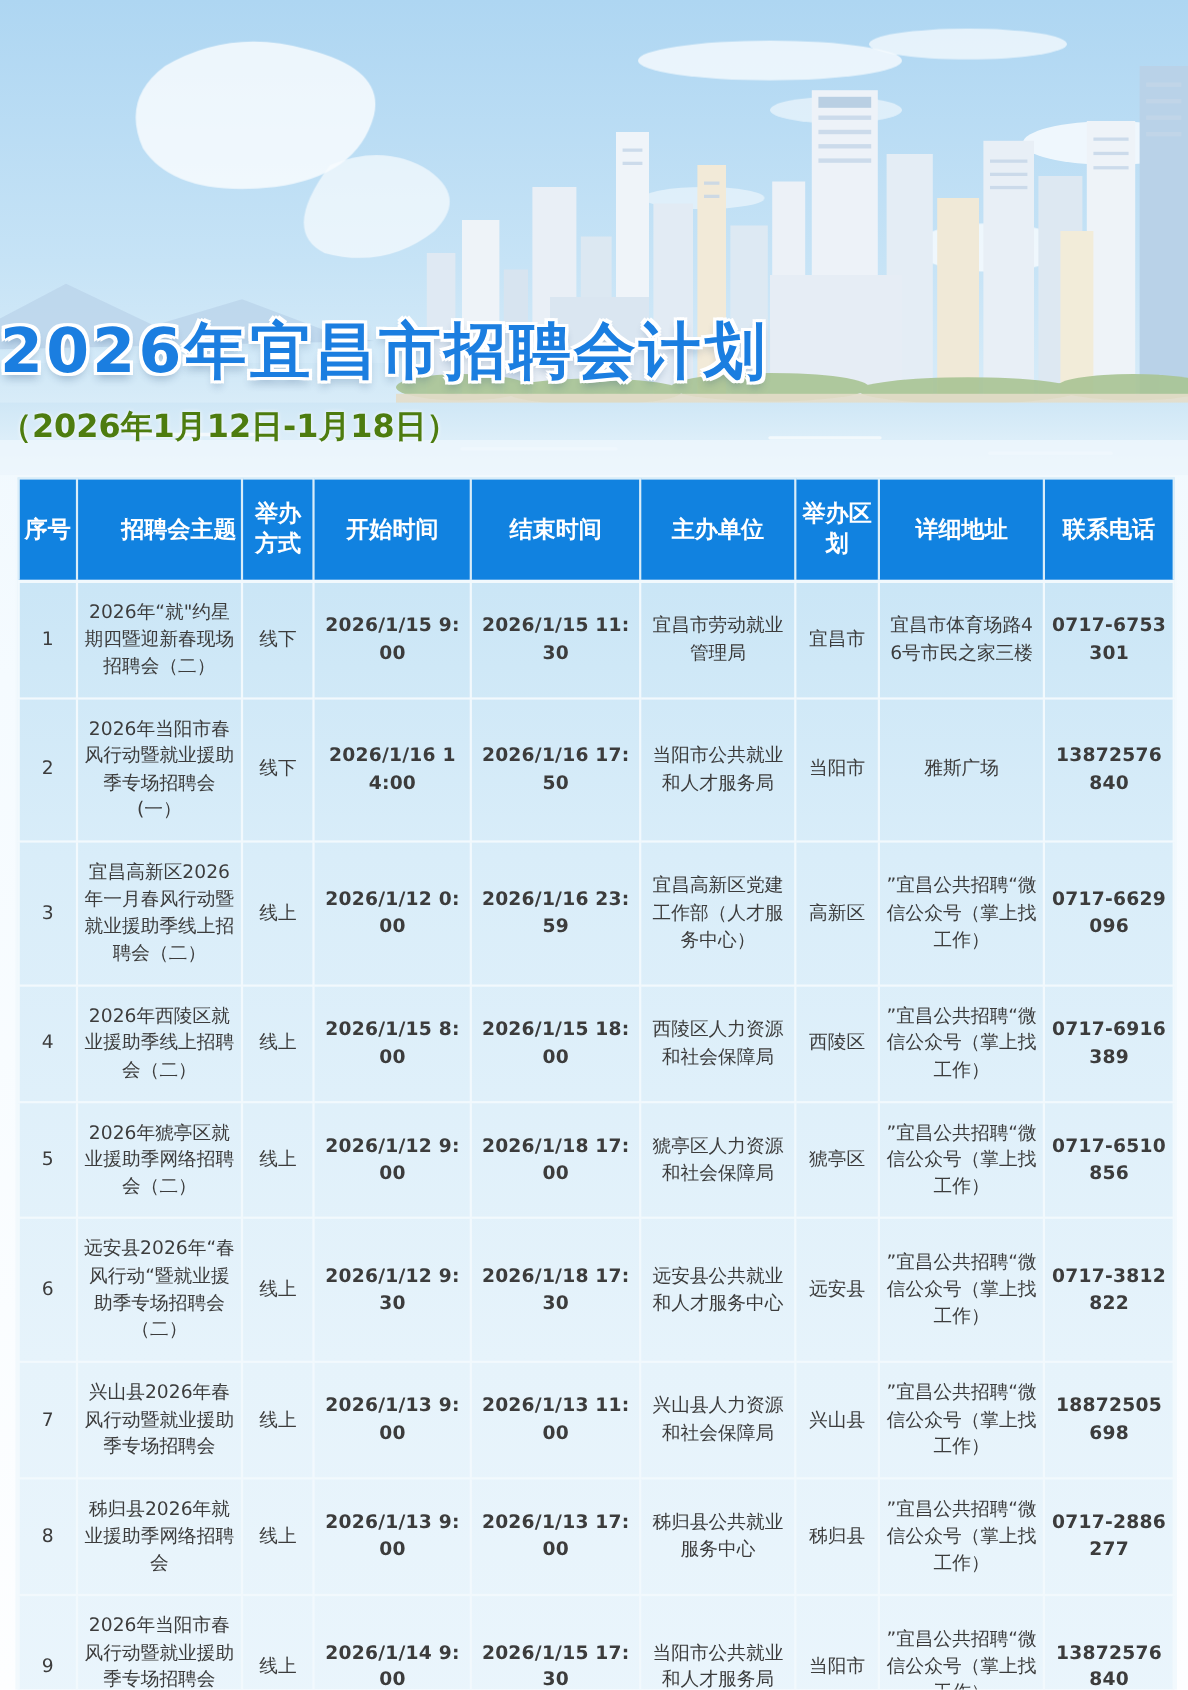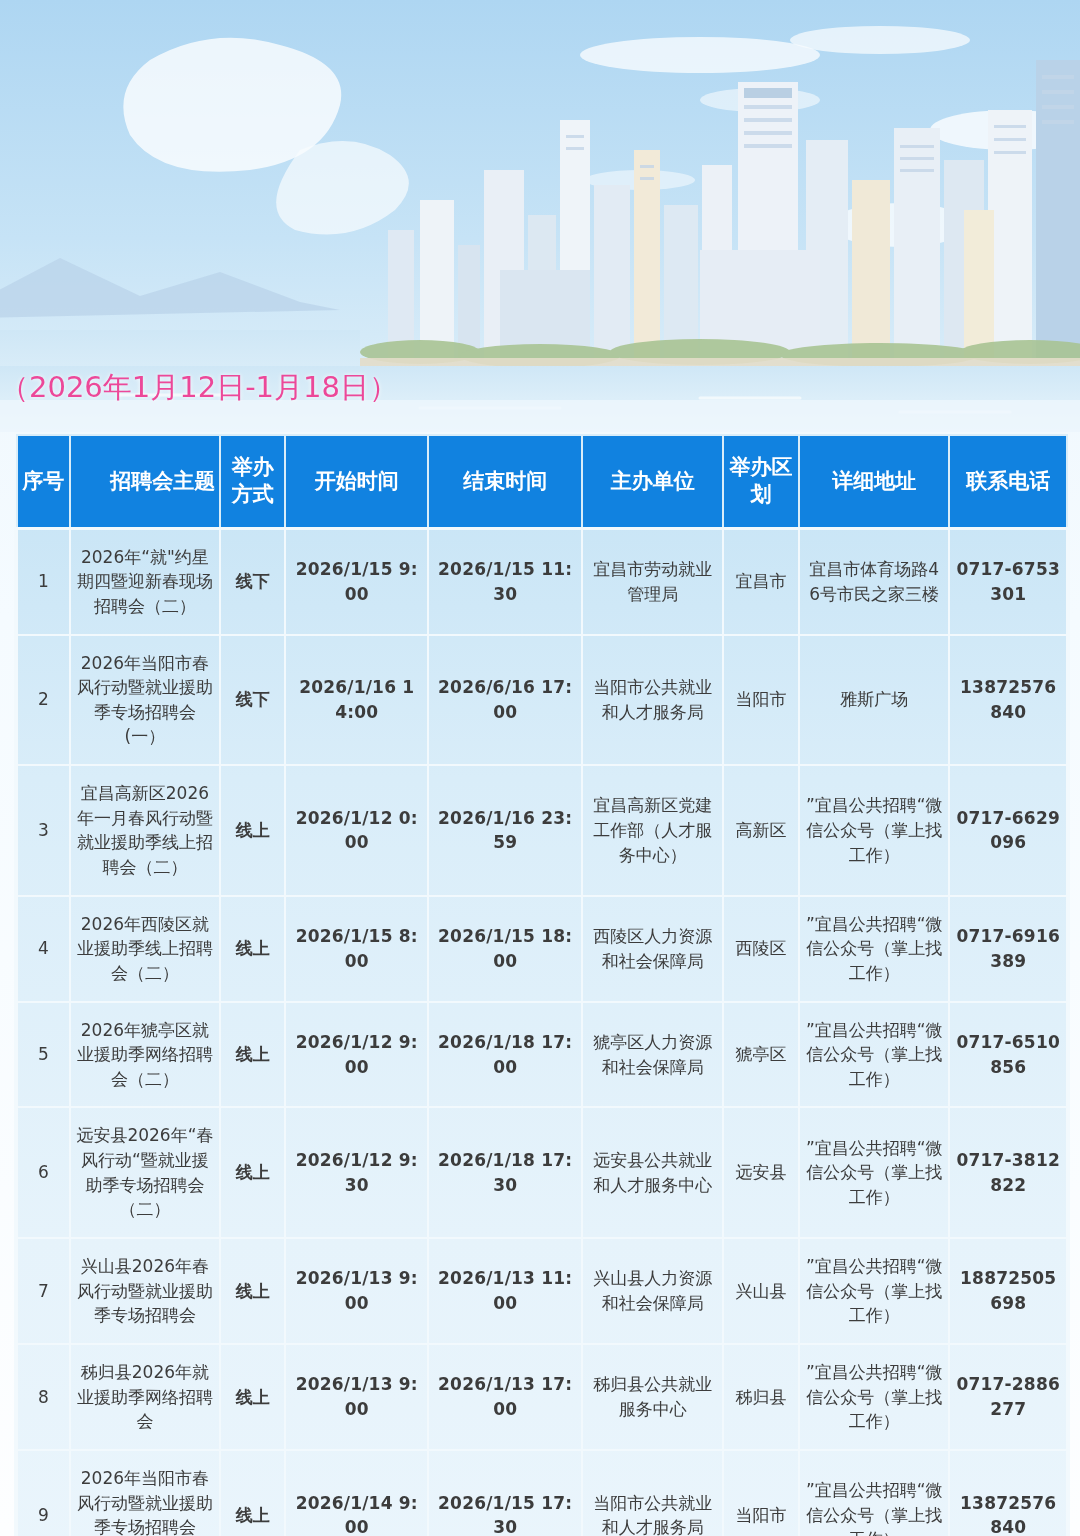--- a/index.html
+++ b/index.html
@@ -13,21 +13,21 @@
   .banner svg{display:block;}
   .main-title{
     position:absolute;top:282px;left:0;width:1080px;
     font-size:56px;font-weight:900;letter-spacing:3px;color:#1b7ee0;
     text-shadow:-3px -3px 0 #fff,3px -3px 0 #fff,-3px 3px 0 #fff,3px 3px 0 #fff,
                  0 -3px 0 #fff,0 3px 0 #fff,-3px 0 0 #fff,3px 0 0 #fff,
                  0 6px 8px rgba(20,60,110,.30);
   }
   .sub-title{
     position:absolute;top:368px;left:0;width:1080px;
-    font-size:29px;font-weight:400;color:#ec4899;
+    font-size:29px;font-weight:700;color:#4d7c0f;
     text-shadow:0 0 4px rgba(255,255,255,.9);
   }
   
   .sched-wrap{
     position:absolute;top:432px;left:14px;width:1052px;
     background:linear-gradient(180deg,#c5e3f5 0%,#d9edf9 30%,#e6f3fb 70%,#eaf5fc 100%);
     border:2px solid #f2f9fd;
   }
   table.sched{width:100%;border-collapse:collapse;table-layout:fixed;}
   table.sched th{
@@ -38,21 +38,21 @@
   table.sched td{
     border:2px solid #f2f9fd;background:transparent;
     font-size:17px;color:#3c3c3c;text-align:center;vertical-align:middle;
     padding:15px 5px;line-height:1.45;word-break:break-all;
   }
   td.c-no{font-size:17px;color:#33424f;}
   td.c-start,td.c-end{font-weight:700;color:#1d2a45;font-size:18px;letter-spacing:.2px;}
   td.c-phone{font-weight:700;color:#102038;font-size:18px;letter-spacing:.2px;}
   td.c-theme,td.c-organizer,td.c-address{color:#3a3f46;}
   
-  .col-no{width:4.5%;} .col-theme{width:14.6%;text-align:right;} .col-mode{width:5.8%;font-weight:bold;}
+  .col-no{width:4.5%;} .col-theme{width:14.6%;text-align:right;} .col-mode{width:5.8%;}
   .col-start{width:13.8%;} .col-end{width:15.0%;text-align:center;} .col-organizer{width:13.6%;}
   .col-district{width:6.9%;} .col-address{width:14.6%;} .col-phone{width:11.2%;margin-top:40px;}
 </style>
 </head>
 <body>
 
 <div class="banner">
   <svg width="1080" height="432" viewBox="0 0 1080 432" aria-hidden="true">
     <defs>
       <linearGradient id="sky" x1="0" y1="0" x2="0" y2="1">
@@ -138,20 +138,21 @@
     <rect x="0" y="330" width="360" height="102" fill="url(#water)"></rect>
     <rect x="0" y="366" width="1080" height="66" fill="url(#water)"></rect>
     <g stroke="#ffffff" stroke-width="3" opacity="0.65" stroke-linecap="round">
       <line x1="120" y1="395" x2="230" y2="395"></line>
         <line x1="420" y1="408" x2="560" y2="408"></line>
       <line x1="700" y1="398" x2="800" y2="398"></line>
         <line x1="900" y1="412" x2="1010" y2="412"></line>
     </g>
     <rect x="0" y="400" width="1080" height="32" fill="#eef6fc" opacity="0.8"></rect>
   </svg>
+  <div class="main-title">2026年宜昌市招聘会计划</div>
   <div class="sub-title">（2026年1月12日-1月18日）</div>
 </div>
 
 <div class="sched-wrap">
   <table class="sched">
     <thead>
       <tr id="header-row">
           <th class="col-no">序号</th>
           <th class="col-theme">招聘会主题</th>
           <th class="col-mode">举办方式</th>
@@ -173,21 +174,21 @@
           <td class="col-organizer c-organizer">宜昌市劳动就业管理局</td>
           <td class="col-district c-district">宜昌市</td>
           <td class="col-address c-address">宜昌市体育场路46号市民之家三楼</td>
           <td class="col-phone c-phone">0717-6753301</td>
         </tr>
         <tr>
           <td class="col-no c-no">2</td>
           <td class="col-theme c-theme">2026年当阳市春风行动暨就业援助季专场招聘会(一）</td>
           <td class="col-mode c-mode">线下</td>
           <td class="col-start c-start">2026/1/16 14:00</td>
-          <td class="col-end c-end">2026/6/16 17:00</td>
+          <td class="col-end c-end">2026/1/16 17:50</td>
           <td class="col-organizer c-organizer">当阳市公共就业和人才服务局</td>
           <td class="col-district c-district">当阳市</td>
           <td class="col-address c-address">雅斯广场</td>
           <td class="col-phone c-phone">13872576840</td>
         </tr>
         <tr>
           <td class="col-no c-no">3</td>
           <td class="col-theme c-theme">宜昌高新区2026年一月春风行动暨就业援助季线上招聘会（二）</td>
           <td class="col-mode c-mode">线上</td>
           <td class="col-start c-start">2026/1/12 0:00</td>

